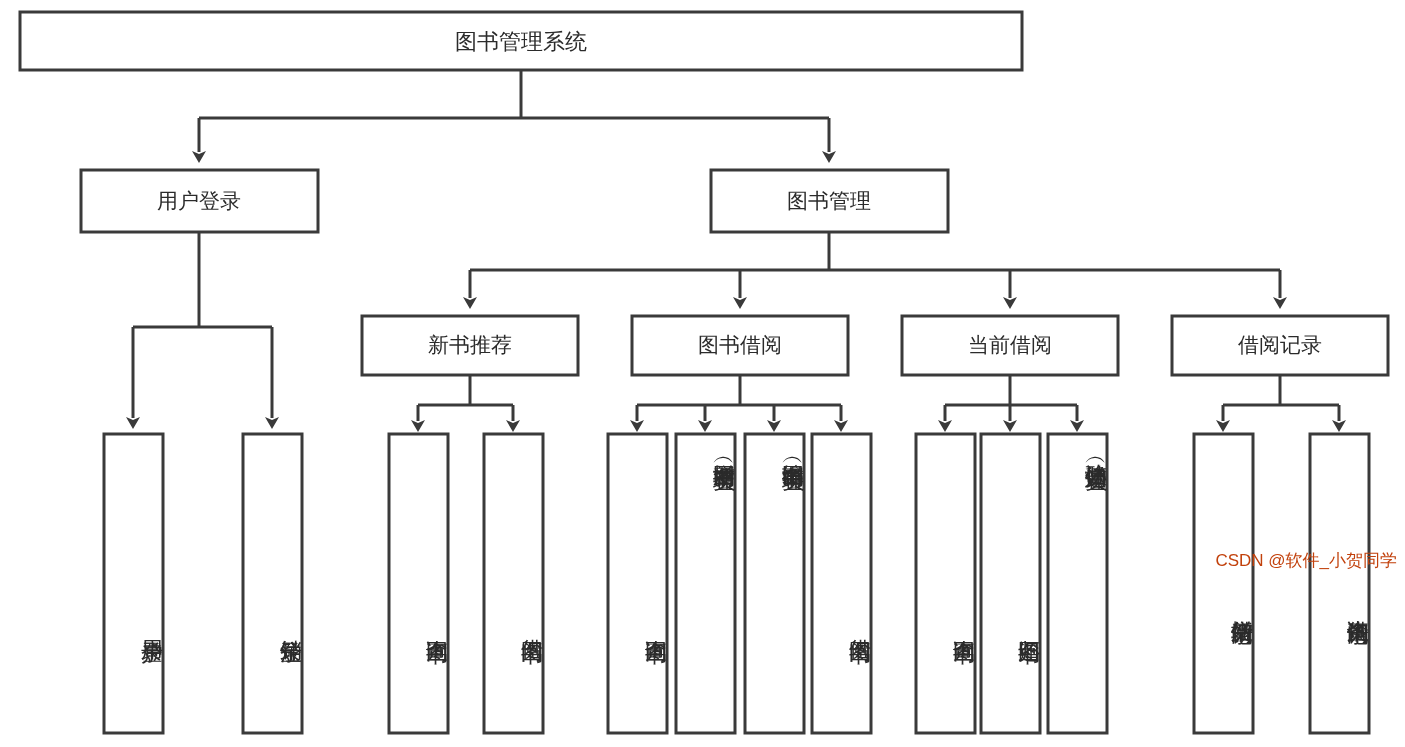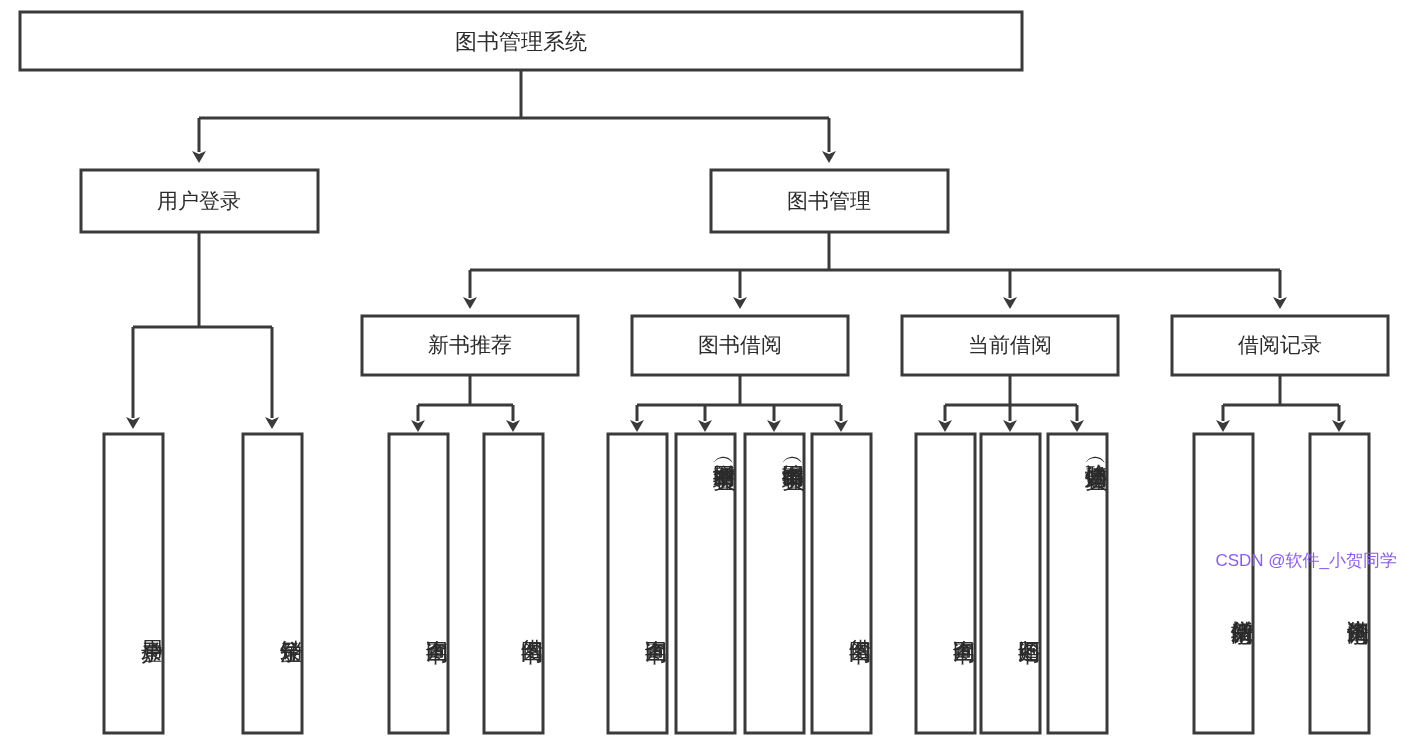--- a/index.html
+++ b/index.html
@@ -68,21 +68,21 @@
     text-align: start;
     pointer-events: none;
     user-select: none;
   }
   .watermark {
     position: absolute;
     right: 8px;
     bottom: 4px;
     font-family: "Liberation Sans", "DejaVu Sans", sans-serif;
     font-size: 17px;
-    color: #8b5cf6;
+    color: #c2410c;
     white-space: nowrap;
     user-select: none;
   }
 </style>
 </head>
 <body>
 
 <div id="diagram-root">
 
   <svg class="flow" viewBox="0 0 1405 747">

